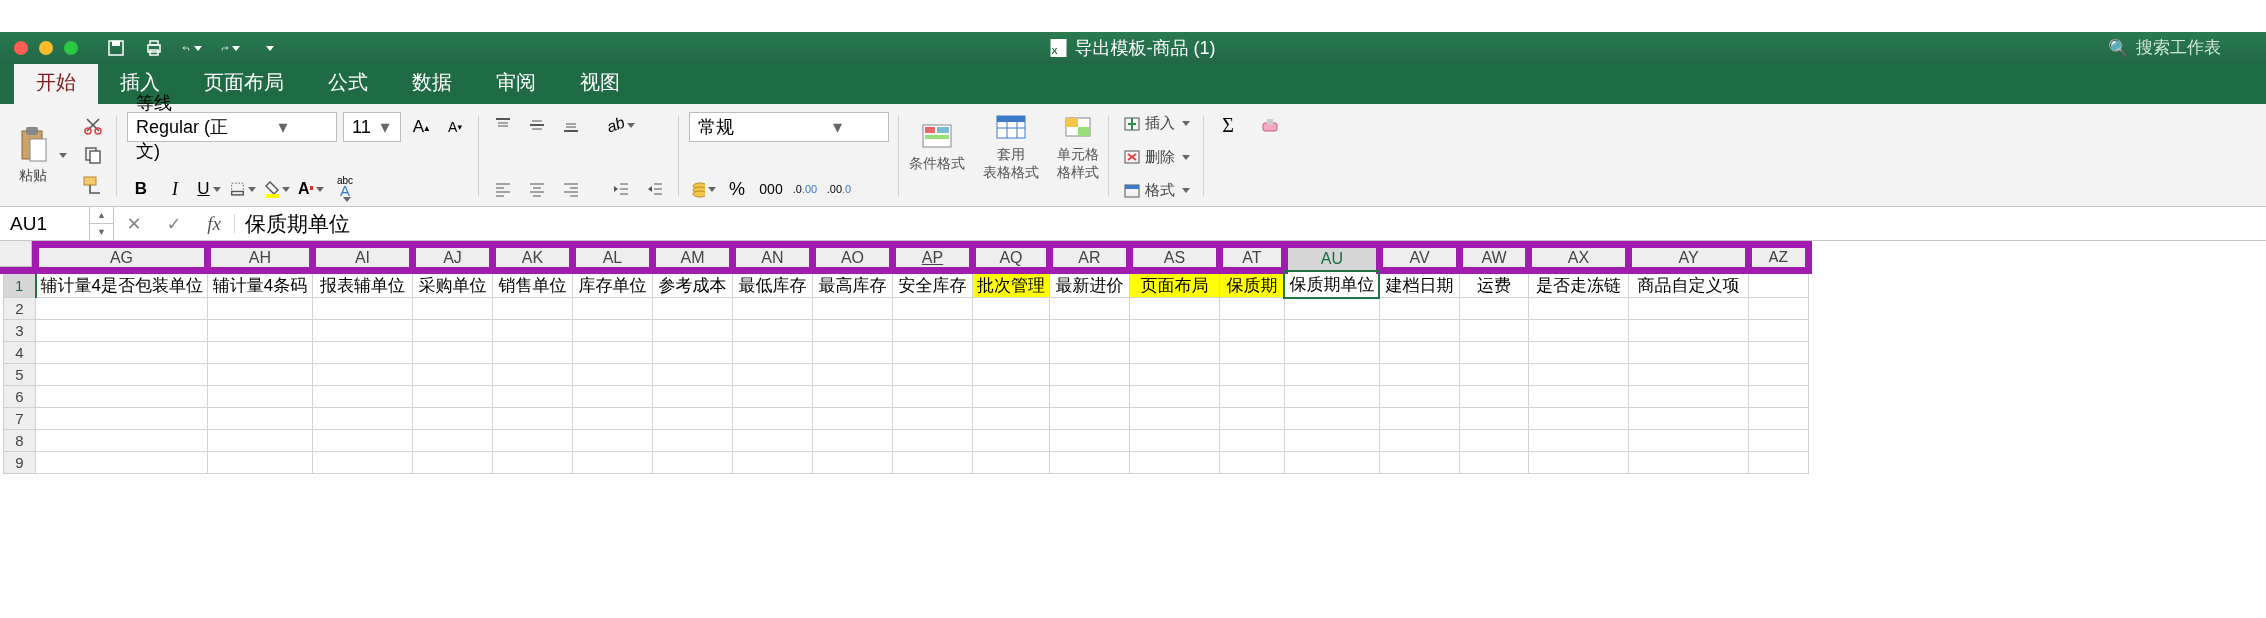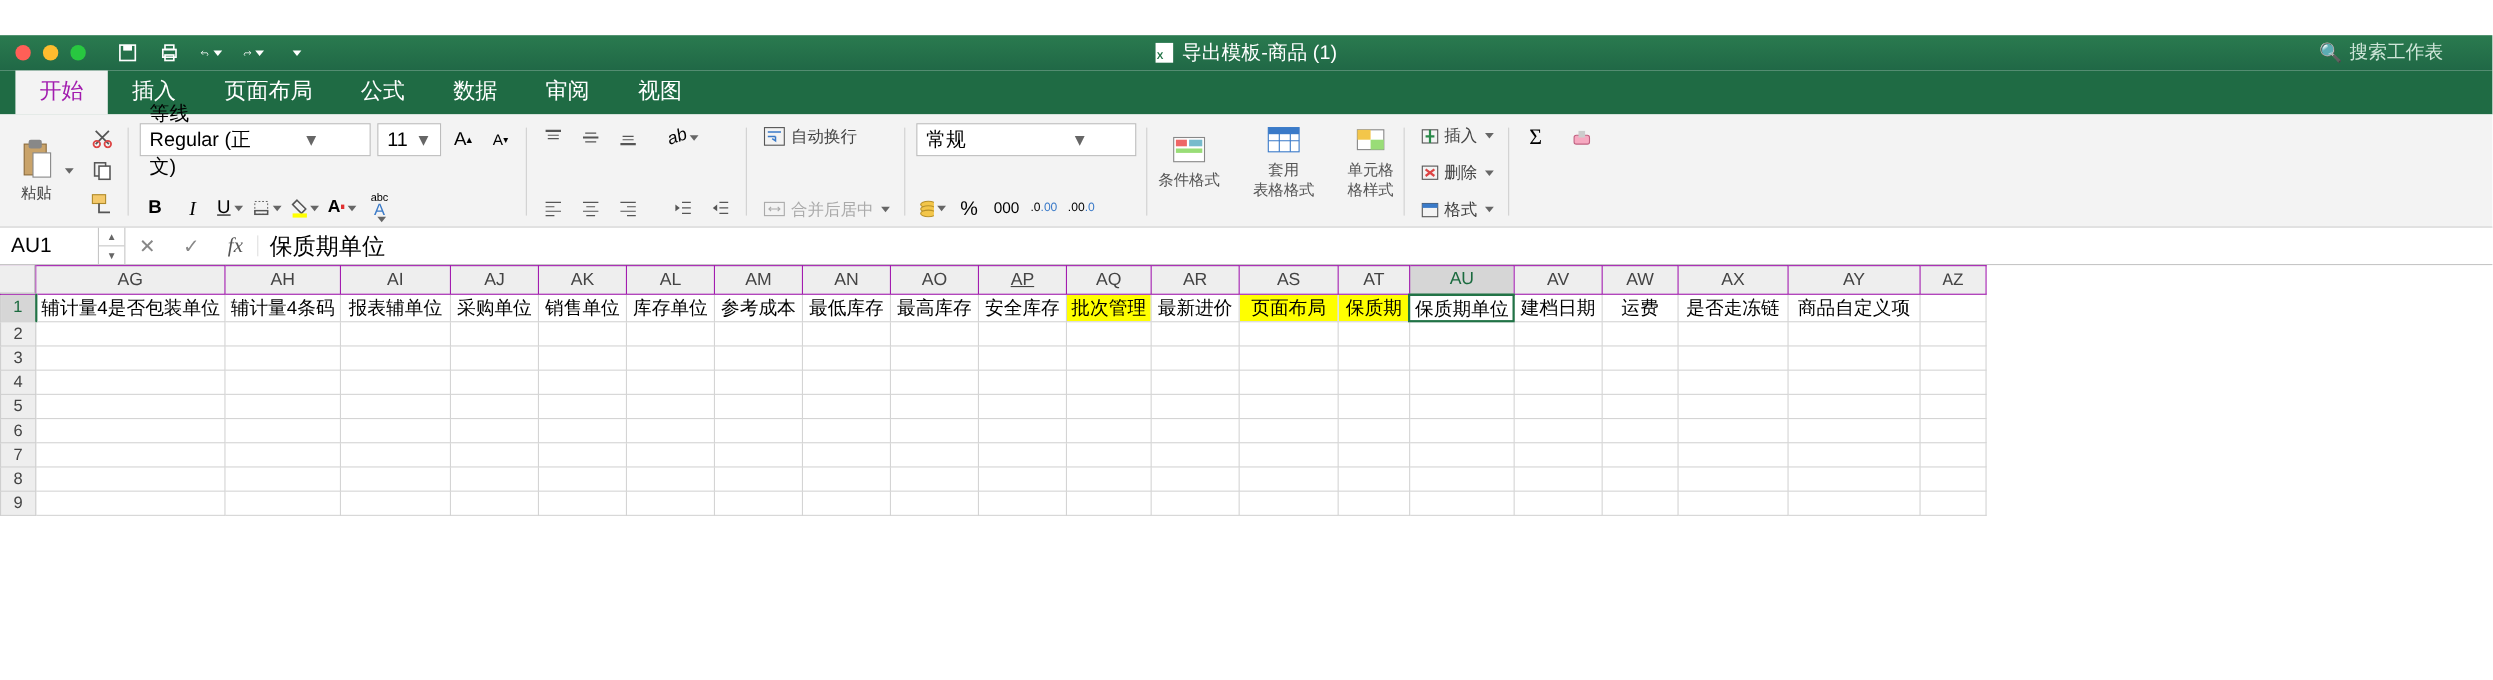--- a/index.html
+++ b/index.html
@@ -17,21 +17,21 @@
 .title-center { position: absolute; left: 50%; transform: translateX(-50%); display: flex; align-items: center; gap: 8px; color: #fff; font-size: 18px; }
 .doc-icon { width: 16px; height: 18px; background: #fff; position: relative; }
 .doc-icon::after { content:"X"; position:absolute; bottom:1px; left:1px; font-size:9px; color:#217346; font-weight:bold; }
 .search-box { position: absolute; right: 10px; display: flex; align-items: center; gap: 6px; color: #dfeee6; font-size: 17px; }
 .search-box input { background: transparent; border: none; color: #dfeee6; font-size: 17px; width: 120px; }
 .search-box input::placeholder { color: #cfe6d9; }
 
 
 .tabsrow { height: 40px; background: #1f6b44; display: flex; align-items: flex-end; padding-left: 14px; gap: 0; }
 .tab { padding: 8px 22px 8px 22px; color: #fff; font-size: 20px; cursor: pointer; }
-.tab.active { background: #f3f3f3; color: #a21caf; font-weight: 500; border-radius: 2px 2px 0 0; }
+.tab.active { background: #f3f3f3; color: #7f1d1d; font-weight: 500; border-radius: 2px 2px 0 0; }
 
 
 .ribbon { height: 103px; background: #f3f3f3; border-bottom: 1px solid #c6c6c6; display: flex; align-items: stretch; padding: 4px 6px 2px 6px; }
 .group { display: flex; flex-direction: column; justify-content: space-between; padding: 4px 10px 2px 10px; position: relative; }
 .group::after { content:""; position:absolute; right:0; top:8px; bottom:8px; width:1px; background:#d0d0d0; }
 .group.noborder::after { display:none; }
 .grow { display: flex; align-items: center; gap: 6px; }
 .gcol { display: flex; flex-direction: column; gap: 4px; }
 .bigbtn { display: flex; flex-direction: column; align-items: center; gap: 2px; font-size: 14px; color: #444; }
 .bigicon { width: 34px; height: 40px; }
@@ -50,21 +50,21 @@
 .nb-stepper span:last-child { border-bottom:none; }
 .fbar-btn { width: 40px; height:100%; display:flex; align-items:center; justify-content:center; color:#888; font-size:18px; }
 .fx { font-style: italic; font-family: "Times New Roman", serif; font-size: 19px; color:#555; }
 .fbar-sep { width:1px; height:60%; background:#d6d6d6; }
 .fbar input { flex:1; border:none; font-size:21px; padding-left:10px; }
 
 
 .grid-wrap { position: relative; }
 .corner { position:absolute; left:0; top:0; width:32px; height:26px; background:#eee; border-right:1px solid #bfbfbf; border-bottom:1px solid #bfbfbf; }
 table.sheet { border-collapse: collapse; table-layout: fixed; }
-.colhead th { height:26px; background:#eee; border:1px solid #a21caf; font-weight:normal; font-size:16px; color:#444; text-align:center; }
+.colhead th { height:26px; background:#eee; border:7px solid #a21caf; font-weight:normal; font-size:16px; color:#444; text-align:center; }
 .colhead th.sel { background:#d6d6d6; border-bottom:2px solid #217346; color:#1a6a3e; font-weight:500; }
 .rowhead { width:32px; background:#eee; border:1px solid #cfcfcf; text-align:center; font-size:15px; color:#444; }
 .rowhead.sel { background:#d6d6d6; border-right:2px solid #217346; color:#1a6a3e; }
 td.cell { border:1px solid #d4d4d4; height:22px; font-size:17px; padding:0 4px; white-space:nowrap; overflow:hidden; text-align:center; }
 td.cell.hl { background:#ffff00; }
 td.cell.selcell { outline:2px solid #217346; outline-offset:-1px; background:#fff; }
 .glbl { font-size:14px; color:#555; text-align:center; }
 .cells-btn { display:flex; align-items:center; gap:4px; font-size:15px; color:#444; padding:2px 4px; }
 .tri-down { display:inline-block; width:0; height:0; border-left:4px solid transparent; border-right:4px solid transparent; border-top:5px solid #666; margin-left:3px; vertical-align:middle; }
 </style>
@@ -275,37 +275,20 @@
           <svg width="18" height="18">
             <path d="M2 9 L6 6 L6 12 Z" fill="#555"></path>
             <line x1="8" y1="4" x2="16" y2="4" stroke="#555"></line>
             <line x1="8" y1="9" x2="16" y2="9" stroke="#555"></line>
             <line x1="8" y1="14" x2="16" y2="14" stroke="#555"></line>
           </svg>
         </div>
     </div>
   </div>
 
-  <div class="group">
-    <div class="cells-btn">
-      <svg width="22" height="20">
-          <rect x="2" y="2" width="18" height="16" fill="none" stroke="#555"></rect>
-          <path d="M5 6 H17 M5 10 H12 M12 10 v4 l-3 -2" fill="none" stroke="#3a7ac8" stroke-width="1.4"></path>
-        </svg>
-      <span>自动换行</span>
-    </div>
-    <div class="cells-btn" style="color:#aaa;">
-      <svg width="22" height="20">
-          <rect x="2" y="4" width="18" height="12" fill="none" stroke="#aaa"></rect>
-          <path d="M6 10 H16 M8 8 L6 10 L8 12 M14 8 L16 10 L14 12" fill="none" stroke="#aaa"></path>
-        </svg>
-      <span>合并后居中</span>
-      <span class="tri-down"></span>
-    </div>
-  </div>
 
   <div class="group">
     <div class="dropdown" style="width:200px;">
         <span>常规</span>
         <span class="dd-arrow">▾</span>
       </div>
     <div class="grow">
       <div class="smbtn">
           <svg width="20" height="18">
             <ellipse cx="10" cy="6" rx="7" ry="3" fill="#f3c64a" stroke="#b8912a"></ellipse>
@@ -321,21 +304,21 @@
           <div style="color:#3a7ac8;">.00</div>
         </div>
       <div class="smbtn" style="font-size:11px;line-height:1;">
           <div>.00</div>
           <div style="color:#3a7ac8;">.0</div>
         </div>
     </div>
   </div>
 
   <div class="group">
-    <div class="grow" style="gap:30px;">
+    <div class="grow" style="gap:18px;">
       <div class="bigbtn">
         <svg width="32" height="32" viewBox="0 0 32 32">
             <rect x="2" y="4" width="28" height="22" fill="#fff" stroke="#888"></rect>
             <rect x="4" y="6" width="10" height="6" fill="#e66"></rect>
             <rect x="16" y="6" width="12" height="6" fill="#7bc"></rect>
             <rect x="4" y="14" width="24" height="4" fill="#9d7"></rect>
           </svg>
         <span class="glbl">条件格式</span>
       </div>
       <div class="bigbtn">

